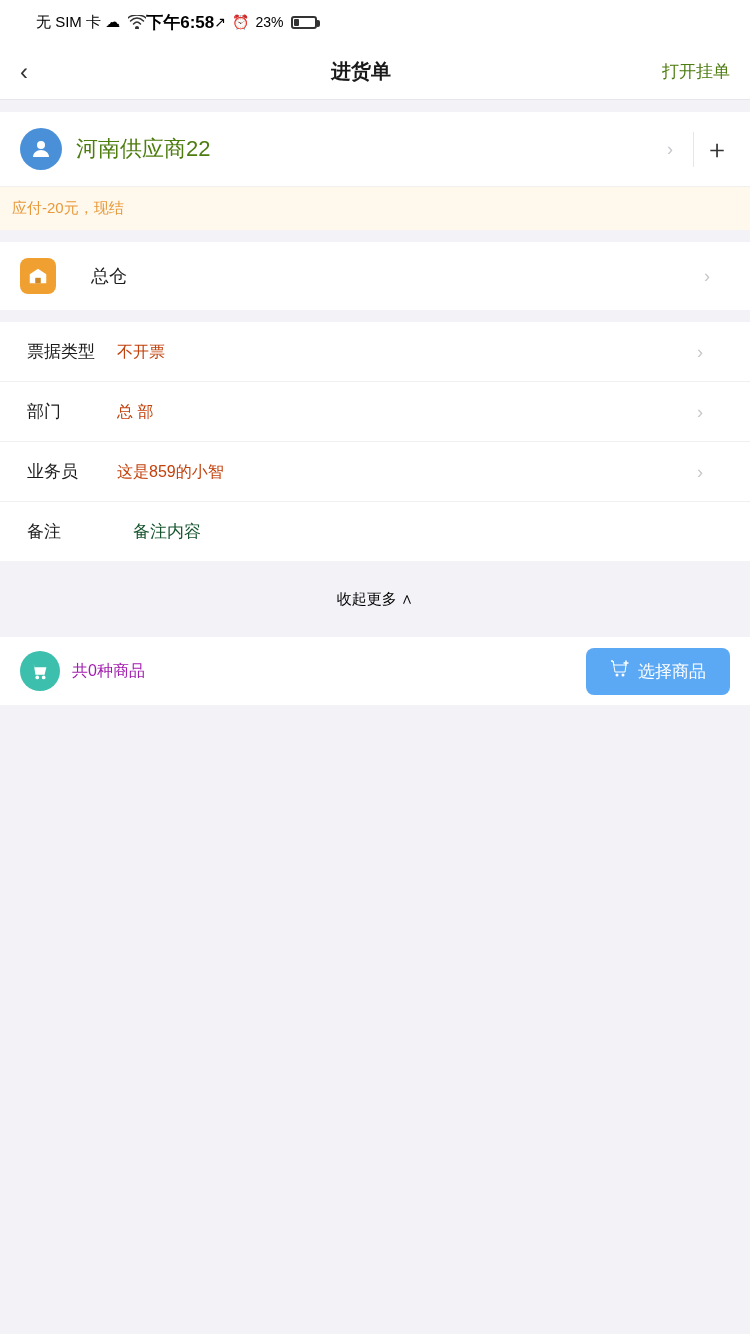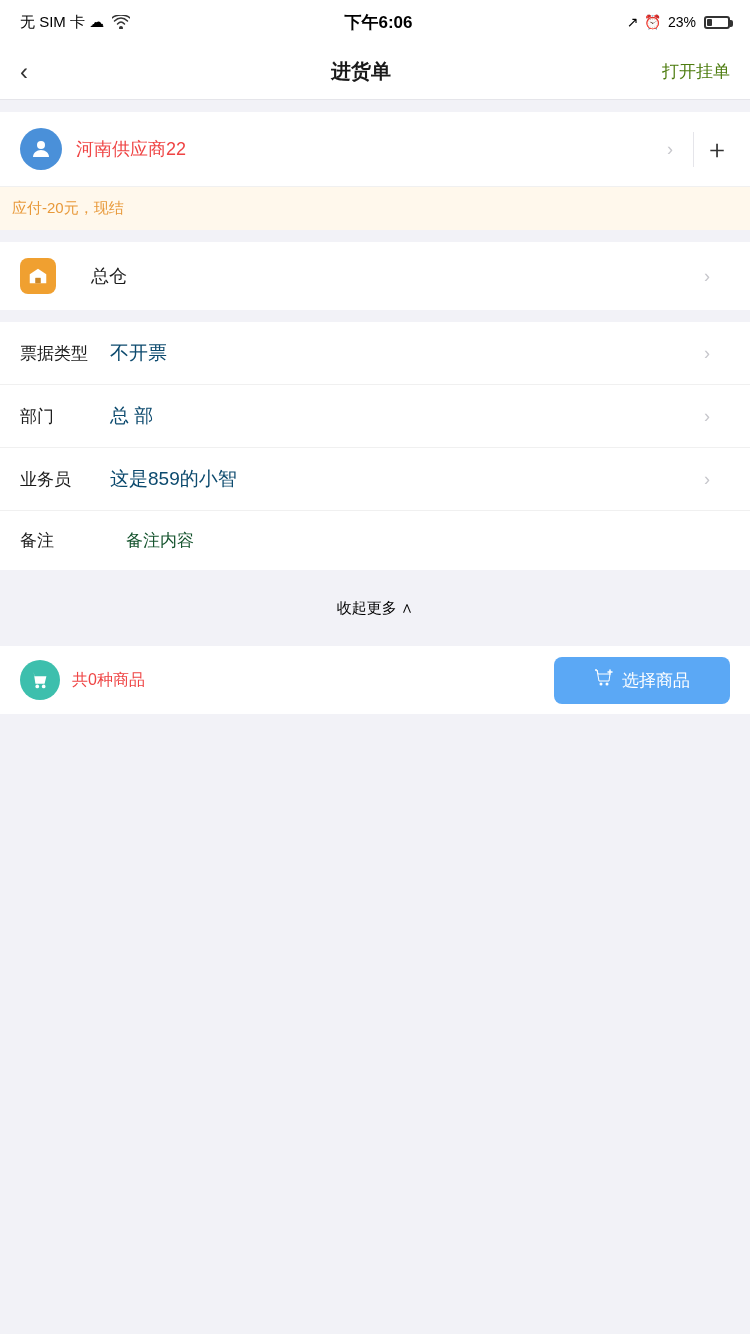--- a/index.html
+++ b/index.html
@@ -11,22 +11,21 @@
       min-height: 1334px;
       overflow-x: hidden;
     }
 
     
     .status-bar {
       background: #fff;
       height: 44px;
       display: flex;
       align-items: center;
-      justify-content: space-between;
-      padding: 0 20px;
+      padding: 0 36px;
       font-size: 15px;
       font-weight: 500;
     }
     .status-left { display: flex; align-items: center; gap: 8px; }
     .status-center { font-size: 17px; font-weight: 600; }
     .status-right { display: flex; align-items: center; gap: 6px; font-size: 14px; }
     .battery-icon {
       display: inline-block;
       width: 26px; height: 13px;
       border: 2px solid #333;
@@ -100,22 +99,22 @@
       width: 42px; height: 42px;
       border-radius: 50%;
       background: #4A90D9;
       display: flex; align-items: center; justify-content: center;
       margin-right: 14px;
       flex-shrink: 0;
     }
     .supplier-avatar svg { width: 24px; height: 24px; }
     .supplier-name {
       flex: 1;
-      font-size: 18px;
-      color: #ef4444;
+      font-size: 22px;
+      color: #4d7c0f;
     }
     .chevron-right {
       color: #c7c7cc;
       font-size: 18px;
       margin-right: 20px;
     }
     .plus-btn {
       font-size: 26px;
       color: #333;
       cursor: pointer;
@@ -153,36 +152,36 @@
       color: #1a1a1a;
     }
 
     
     .form-section {
       background: #fff;
       margin-top: 12px;
     }
     .form-row {
       display: flex;
-      align-items: center;
-      padding: 18px 20px;
+      align-items: flex-end;
+      padding: 18px 27px;
       border-bottom: 1px solid #f0f0f0;
       min-height: 58px;
     }
     .form-row:last-child { border-bottom: none; gap: 16px; }
     .form-label {
       font-size: 17px;
       color: #1a1a1a;
       width: 90px;
       flex-shrink: 0;
     }
     .form-value {
       flex: 1;
-      font-size: 19px;
-      color: #0c4a6e;
+      font-size: 16px;
+      color: #c2410c;
     }
     .form-placeholder {
       flex: 1;
       font-size: 17px;
       color: #14532d;
     }
 
     
     .collapse-row {
       background: #f2f2f7;
@@ -209,26 +208,26 @@
       width: 40px; height: 40px;
       border-radius: 50%;
       background: #3dbfad;
       display: flex; align-items: center; justify-content: center;
       margin-right: 12px;
       flex-shrink: 0;
     }
     .product-count {
       flex: 1;
       font-size: 16px;
-      color: #ef4444;
+      color: #a21caf;
     }
     .select-btn {
       background: #5ba8f5;
       border-radius: 8px;
-      padding: 12px 40px;
+      padding: 12px 24px;
       font-size: 17px;
       color: #fff;
       cursor: pointer;
       display: flex;
       align-items: center;
       gap: 8px;
     }
     .select-btn-icon {
       font-size: 18px;
     }
@@ -246,21 +245,21 @@
 <div class="status-bar">
   <div class="status-left">
     <span>无 SIM 卡 ☁</span>
     <svg width="18" height="14" viewBox="0 0 18 14">
       <path d="M9 11 C10.1 11 11 11.9 11 13 C11 14.1 10.1 15 9 15 C7.9 15 7 14.1 7 13 C7 11.9 7.9 11 9 11Z" fill="#333"></path>
       <path d="M5.5 9 C6.7 7.8 8.3 7 9 7 C9.7 7 11.3 7.8 12.5 9" fill="none" stroke="#333" stroke-width="1.5" stroke-linecap="round"></path>
       <path d="M2.5 6 C4.3 4.2 6.5 3 9 3 C11.5 3 13.7 4.2 15.5 6" fill="none" stroke="#333" stroke-width="1.5" stroke-linecap="round"></path>
       <path d="M0 3 C2.3 1 5.5 0 9 0 C12.5 0 15.7 1 18 3" fill="none" stroke="#333" stroke-width="1.5" stroke-linecap="round"></path>
     </svg>
   </div>
-  <div class="status-center">下午6:06</div>
+  <div class="status-center">下午6:58</div>
   <div class="status-right">
     <span>↗</span>
     <span>⏰</span>
     <span>23%</span>
     <span class="battery-icon">
       <span class="battery-fill"></span>
     </span>
   </div>
 </div>
 

